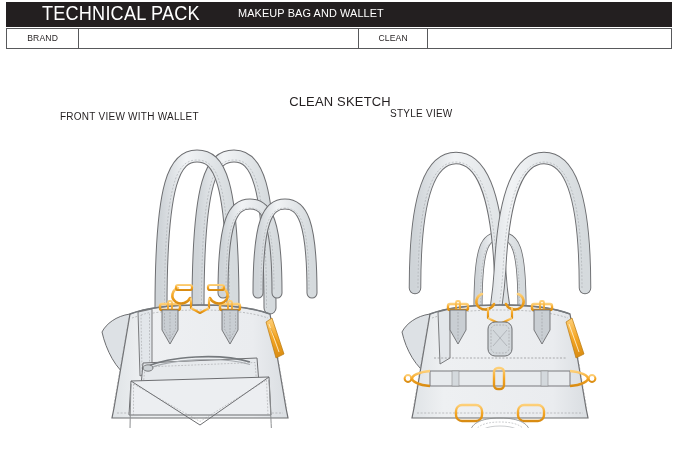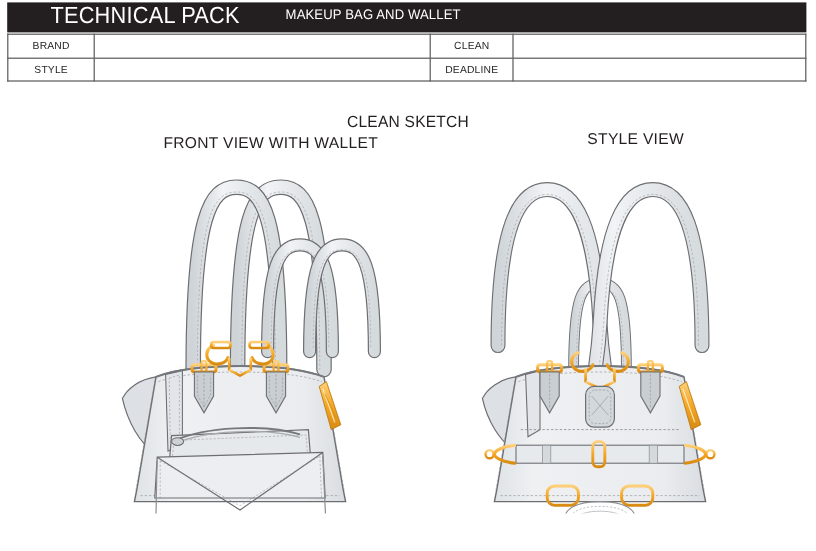--- a/index.html
+++ b/index.html
@@ -48,22 +48,22 @@
   .c-lbl2{width:69px;}
   .c-val2{width:243px;}
 
   
   #clean-sketch-title{
     position:absolute;left:0;top:94px;width:680px;text-align:center;
     font-size:13.5px;letter-spacing:.2px;color:#231f20;
     transform:scaleX(.96);
   }
   .view-label{
-    position:absolute;font-size:13px;letter-spacing:.25px;
-    color:#231f20;white-space:nowrap;text-align:right;
+    position:absolute;font-size:10px;letter-spacing:.25px;
+    color:#231f20;white-space:nowrap;text-align:left;
   }
   #front-view-label{left:60px;top:111px;width:255px;}
   #back-view-label{left:390px;top:108px;width:180px;}
 
   
   .sketch{position:absolute;top:118px;}
   #front-sketch{left:60px;}
   #back-sketch{left:360px;}
 </style>
 </head>
@@ -80,26 +80,20 @@
       <col class="c-lbl2">
       <col class="c-val2">
   </colgroup>
   <tbody>
     <tr>
       <td class="lbl">BRAND</td>
       <td class="val"></td>
       <td class="lbl">CLEAN</td>
       <td class="val"></td>
     </tr>
-    <tr>
-      <td class="lbl">STYLE</td>
-      <td class="val"></td>
-      <td class="lbl">DEADLINE</td>
-      <td class="val"></td>
-    </tr>
   </tbody>
 </table>
 
 <div id="clean-sketch-title">CLEAN SKETCH</div>
 <div id="front-view-label" class="view-label">FRONT VIEW WITH WALLET</div>
 <div id="back-view-label" class="view-label">STYLE VIEW</div>
 
 <svg id="front-sketch" class="sketch" width="280" height="310" viewBox="0 0 280 310" xmlns="http://www.w3.org/2000/svg">
   <defs>
     <linearGradient id="bodyGradF" x1="0" y1="0" x2="1" y2="0">

